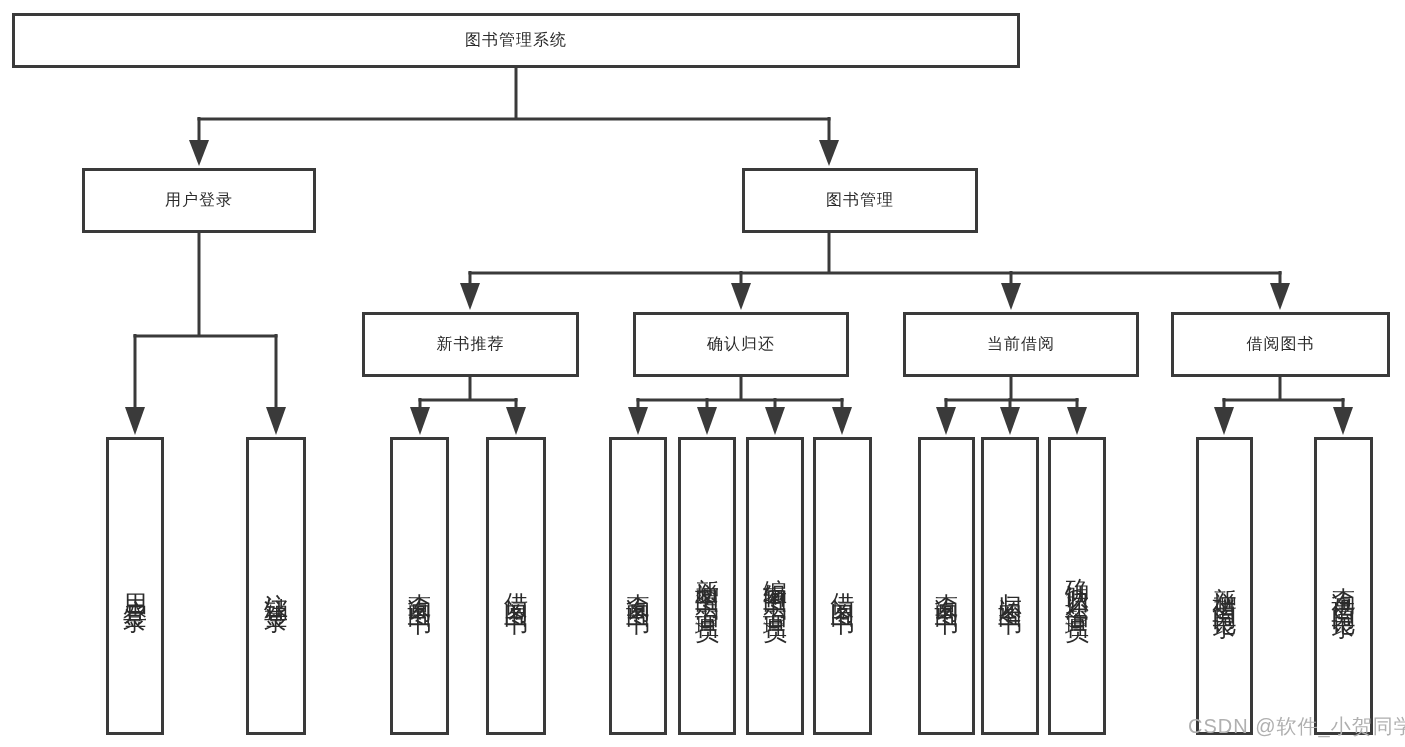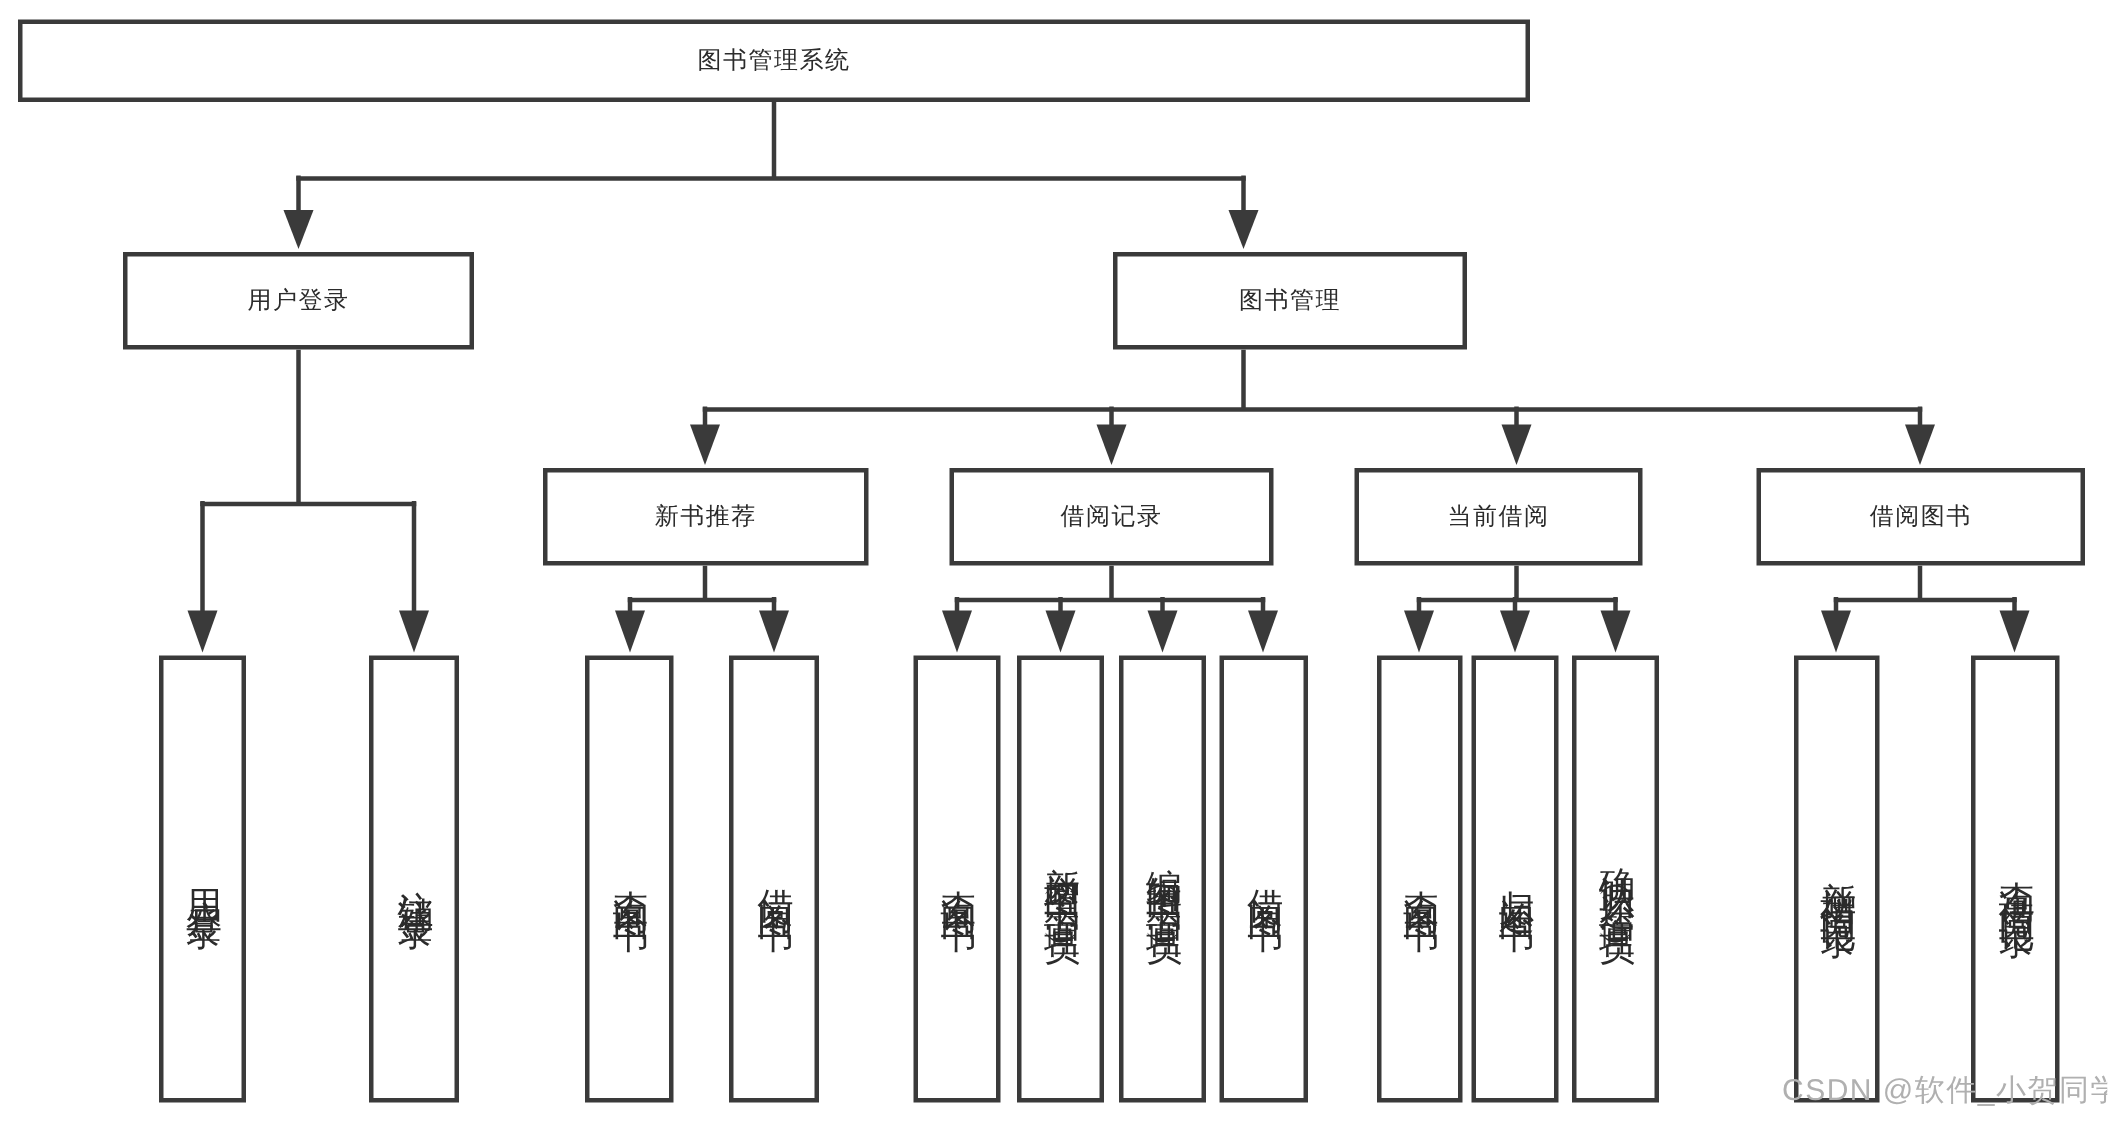--- a/index.html
+++ b/index.html
@@ -148,23 +148,23 @@
     <span class="h-label">用户登录</span>
   </div>
   <div class="box" style="left:742px; top:168px; width:236px; height:65px;">
     <span class="h-label">图书管理</span>
   </div>
 
   <div class="box" style="left:362px; top:312px; width:217px; height:65px;text-align:right;">
     <span class="h-label">新书推荐</span>
   </div>
   <div class="box" style="left:633px; top:312px; width:216px; height:65px;">
-    <span class="h-label">借阅记录</span>
-  </div>
-  <div class="box" style="left:903px; top:312px; width:192px; height:65px;">
+    <span class="h-label">确认归还</span>
+  </div>
+  <div class="box" style="left:903px; top:312px; width:236px; height:65px;">
     <span class="h-label">当前借阅</span>
   </div>
   <div class="box" style="left:1171px; top:312px; width:219px; height:65px;">
     <span class="h-label">借阅图书</span>
   </div>
 
   <div class="box" style="left:106px; top:437px; width:58px; height:298px;">
     <span class="v-label">用户登录</span>
   </div>
   <div class="box" style="left:246px; top:437px; width:60px; height:298px;">

